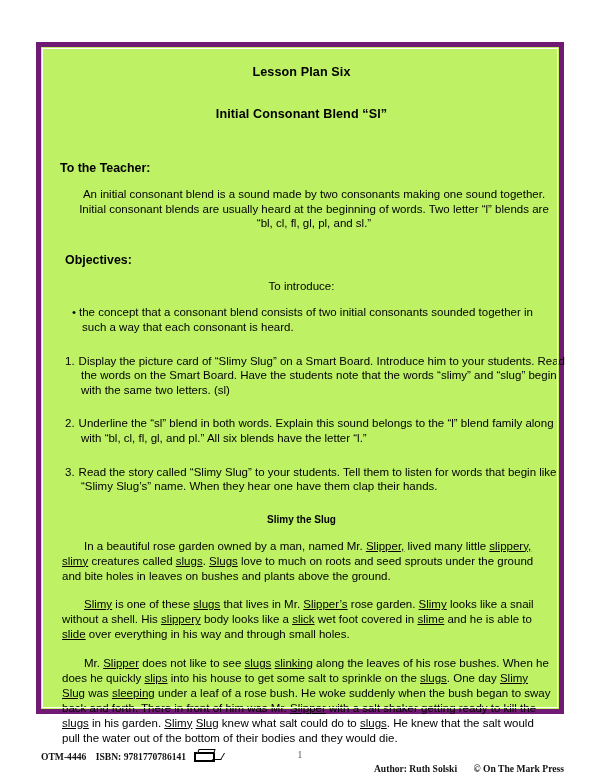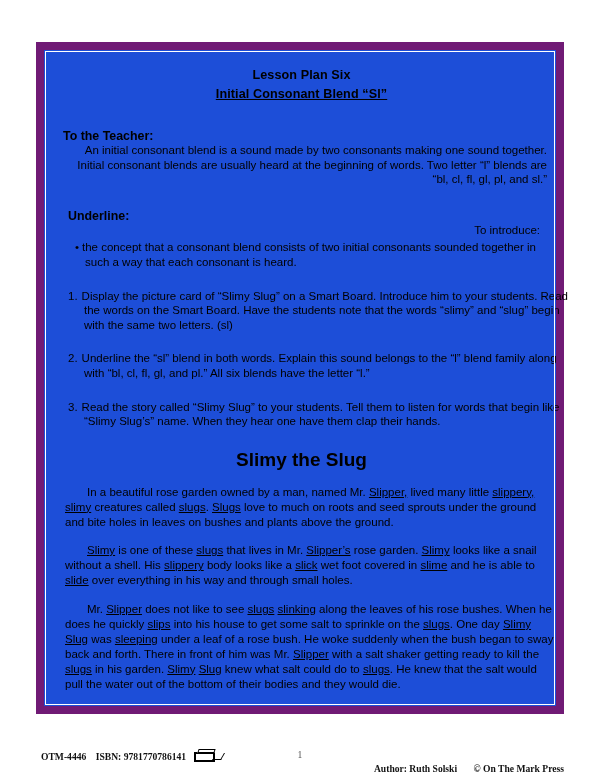--- a/index.html
+++ b/index.html
@@ -25,22 +25,22 @@
   }
 
   
   .content-frame {
     position: absolute;
     left: 36px;
     top: 42px;
     width: 528px;
     height: 672px;
     box-sizing: border-box;
-    border: 8px solid #701a75;
-    background: #1d4ed8;
+    border: 5px solid #701a75;
+    background: #bef264;
   }
   .content-frame::after {
     content: "";
     position: absolute;
     left: 1px;
     top: 1px;
     right: 1px;
     bottom: 1px;
     border: 1px solid #ffffff;
     pointer-events: none;
@@ -54,36 +54,36 @@
   }
 
   h1.doc-title, h2.doc-subtitle {
     text-align: center;
     font-size: 12.6px;
     font-weight: bold;
     margin: 0;
     letter-spacing: 0.1px;
   }
   h1.doc-title { margin-top: 8px; }
-  h2.doc-subtitle { margin-top: 5px; text-decoration: underline; }
+  h2.doc-subtitle { margin-top: 28px; }
 
   .sec-head {
     font-size: 12.4px;
     font-weight: bold;
     margin: 0;
   }
-  .sec-to-teacher { margin-top: 28px; }
+  .sec-to-teacher { margin-top: 40px; }
   .sec-objectives { margin-top: 22px; margin-left: 5px; }
   .sec-introduction { margin-top: 21px; margin-left: 5px; }
 
   p.body-text {
     font-size: 11.5px;
     line-height: 14.6px;
-    margin: 0;
-    text-align: right;
+    margin: 12px;
+    text-align: center;
   }
 
   .para-teacher {
     margin-top: 13px;
     margin-left: 4px;
     width: 484px;
   }
 
   .para-to-introduce {
     margin-top: 16px;
@@ -117,21 +117,21 @@
     margin-top: 19px;
     margin-left: 5px;
     padding-left: 16px;
     text-indent: -16px;
     width: 492px;
   }
   ol.intro-list li .num { padding-right: 4px; }
 
   h3.story-title {
     text-align: center;
-    font-size: 19px;
+    font-size: 10px;
     font-weight: bold;
     margin: 0;
     margin-top: 20px;
   }
 
   p.story-para {
     font-size: 11.5px;
     line-height: 14.9px;
     margin: 0;
     margin-top: 14px;
@@ -234,21 +234,21 @@
 
   <div class="content-frame">
     <div class="inner">
 
       <h1 class="doc-title">Lesson Plan Six</h1>
       <h2 class="doc-subtitle">Initial Consonant Blend “Sl”</h2>
 
       <div class="sec-head sec-to-teacher">To the Teacher:</div>
       <p class="body-text para-teacher">An initial consonant blend is a sound made by two consonants making one sound together. Initial consonant blends are usually heard at the beginning of words. Two letter “l” blends are “bl, cl, fl, gl, pl, and sl.”</p>
 
-      <div class="sec-head sec-objectives">Underline:</div>
+      <div class="sec-head sec-objectives">Objectives:</div>
       <p class="body-text para-to-introduce">To  introduce:</p>
 
       <ul class="obj-list">
         <li><span class="bullet">•</span><span>the concept that a consonant blend consists of two initial consonants sounded together in such a way that each consonant is heard.</span></li>
       </ul>
 
 
       <ol class="intro-list">
         <li><span class="num">1.</span><span>Display the picture card of “Slimy Slug” on a Smart Board. Introduce him to your students. Read the words on the Smart Board. Have the students note that the words “slimy” and “slug” begin with the same two letters. (sl)</span></li>
         <li><span class="num">2.</span><span>Underline the “sl” blend in both words. Explain this sound belongs to the “l” blend family along with “bl, cl, fl, gl, and pl.” All six blends have the letter “l.”</span></li>

